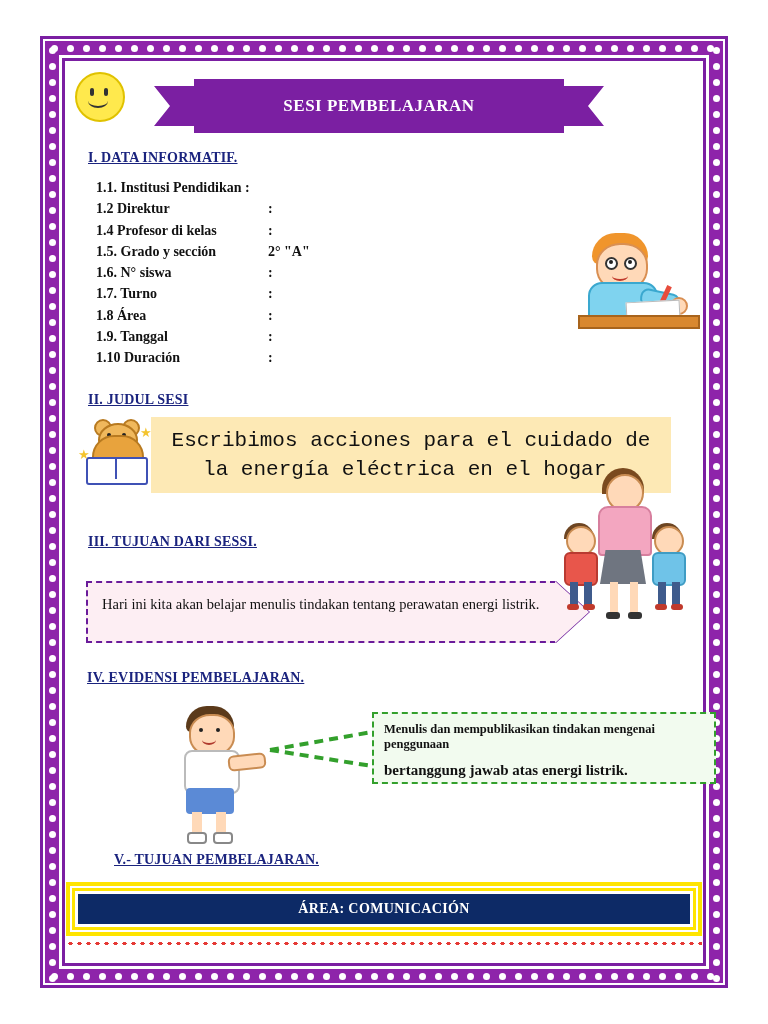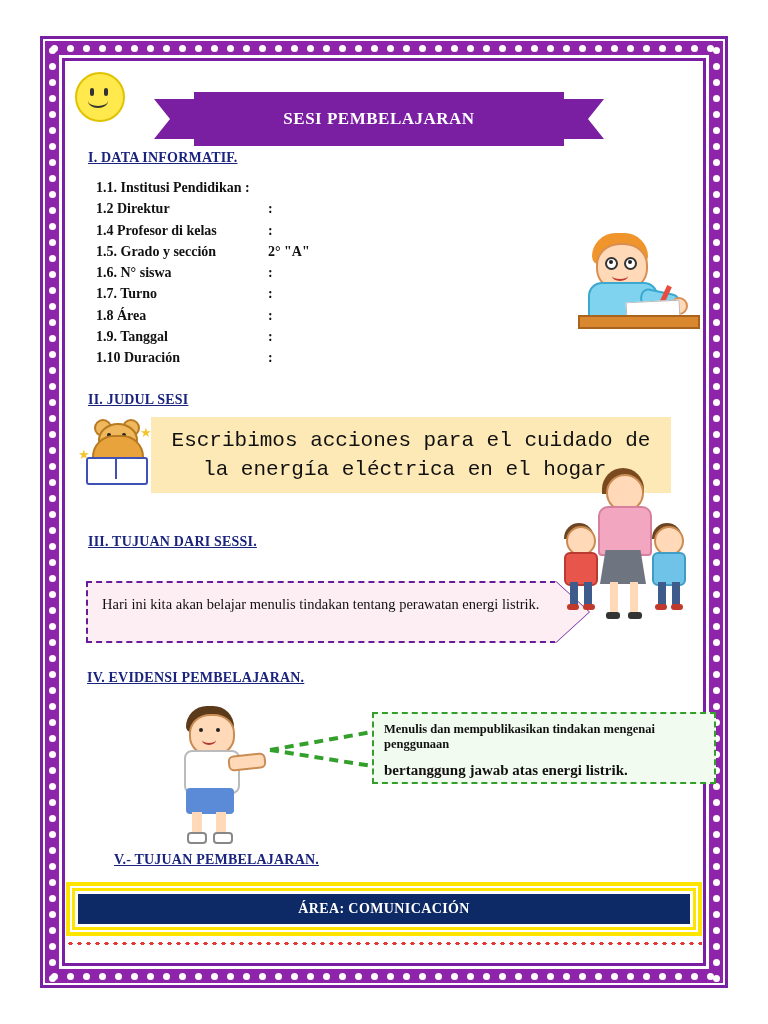--- a/index.html
+++ b/index.html
@@ -100,21 +100,21 @@
     width: 20px;
     height: 12px;
     border-bottom: 2.5px solid #333;
     border-radius: 0 0 50% 50%;
   }
 
   
   .ribbon-wrap {
     position: absolute;
     left: 88px;
-    top: 30px;
+    top: 17px;
     width: 450px;
     height: 54px;
   }
   .ribbon-tail {
     position: absolute;
     top: 7px;
     width: 52px;
     height: 40px;
     background: #7b1fa2;
   }

